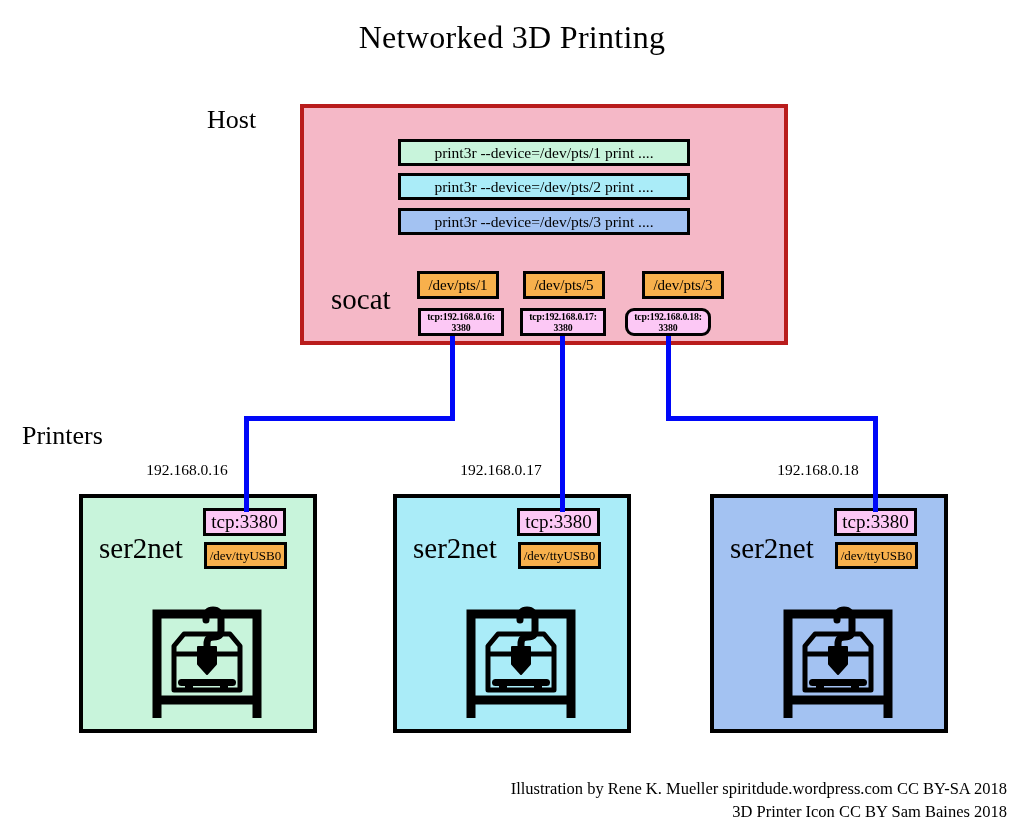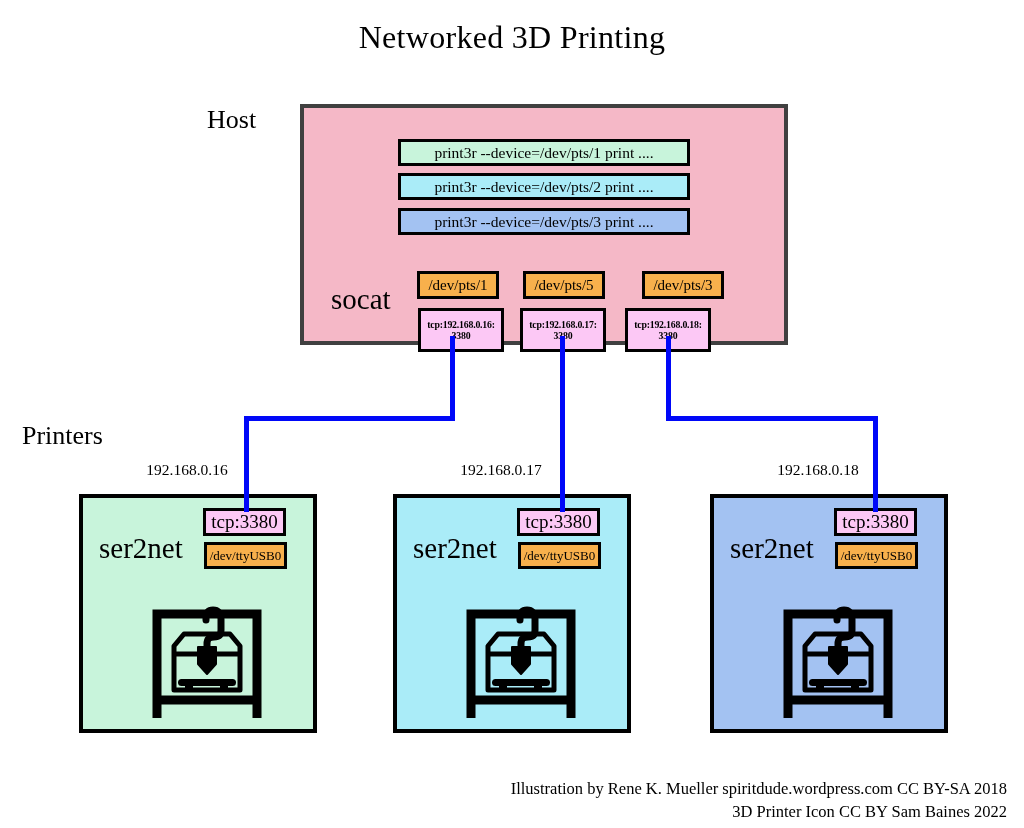--- a/index.html
+++ b/index.html
@@ -11,21 +11,21 @@
   .title{
     left:0;top:19px;width:1024px;text-align:center;
     font-size:32px;letter-spacing:.3px;
   }
   .section-label{font-size:26px;}
   .host-label{left:207px;top:105px;}
   .printers-label{left:22px;top:421px;}
 
   .host-box{
     left:300px;top:104px;width:488px;height:241px;
-    background:#f5b8c7;border:4px solid #404040;box-sizing:border-box;
+    background:#f5b8c7;border:4px solid #b91c1c;box-sizing:border-box;
   }
   .cmd-box{
     position:absolute;left:94px;width:292px;height:27px;
     border:3px solid #000;box-sizing:border-box;
     display:flex;align-items:center;justify-content:center;
     font-size:15.5px;white-space:nowrap;
   }
   .cmd-1{top:31px;background:#c8f4db;}
   .cmd-2{top:65px;background:#aaecf8;}
   .cmd-3{top:100px;background:#a3c2f2;}
@@ -33,26 +33,26 @@
   .socat-label{position:absolute;left:27px;top:175px;font-size:29px;}
 
   .pts-box{
     position:absolute;top:163px;width:82px;height:28px;
     background:#f8b04c;border:3px solid #000;box-sizing:border-box;
     display:flex;align-items:center;justify-content:center;font-size:15px;white-space:nowrap;
   }
   .pts-1{left:113px;} .pts-2{left:219px;} .pts-3{left:338px;}
 
   .tcpend-box{
-    position:absolute;top:200px;width:86px;height:44px;
+    position:absolute;top:200px;width:86px;height:28px;
     background:#fcc8f5;border:3px solid #000;box-sizing:border-box;
     display:flex;flex-direction:column;align-items:center;justify-content:center;
     font-size:9.8px;line-height:11px;letter-spacing:-.2px;white-space:nowrap;font-weight:bold;
   }
-  .tcpend-1{left:114px;} .tcpend-2{left:216px;} .tcpend-3{left:321px;}
+  .tcpend-1{left:114px;} .tcpend-2{left:216px;} .tcpend-3{left:321px;border-radius:9px;}
 
   .ip-label{
     top:461px;width:238px;text-align:center;font-size:15.5px;
   }
   .ip-1{left:68px;} .ip-2{left:382px;} .ip-3{left:699px;}
 
   .printer-box{
     top:494px;width:238px;height:239px;
     border:4px solid #000;box-sizing:border-box;
   }
@@ -175,15 +175,15 @@
   <div class="abs net-line" style="left:244px;top:416px;width:211px;height:5px;"></div>
   <div class="abs net-line" style="left:244px;top:416px;width:5px;height:96px;"></div>
 
   <div class="abs net-line" style="left:560px;top:336px;width:5px;height:176px;"></div>
 
   <div class="abs net-line" style="left:666px;top:336px;width:5px;height:84px;"></div>
   <div class="abs net-line" style="left:666px;top:416px;width:212px;height:5px;"></div>
   <div class="abs net-line" style="left:873px;top:416px;width:5px;height:96px;"></div>
 
   <div class="abs footer footer-1">Illustration by Rene K. Mueller spiritdude.wordpress.com CC BY-SA 2018</div>
-  <div class="abs footer footer-2">3D Printer Icon CC BY Sam Baines 2022</div>
+  <div class="abs footer footer-2">3D Printer Icon CC BY Sam Baines 2018</div>
 
 </div>
 
 </body></html>

